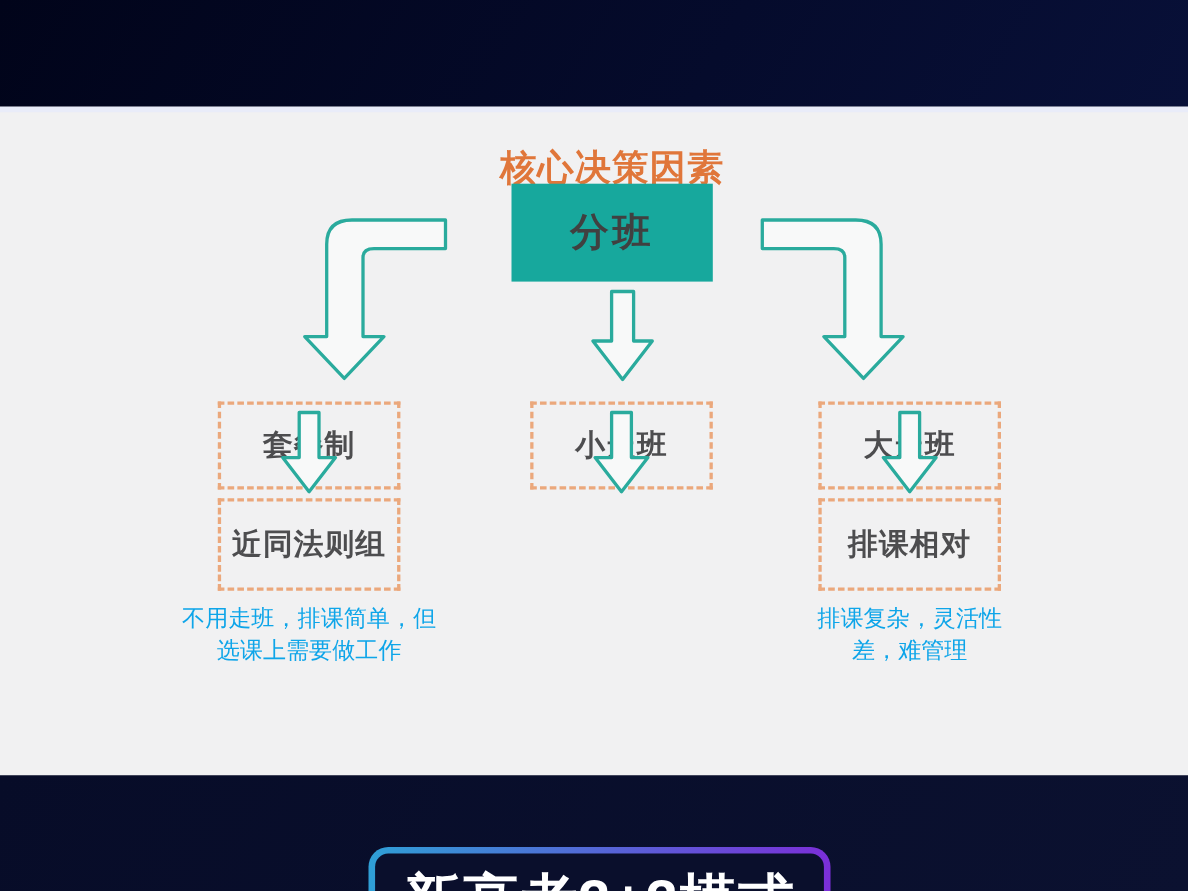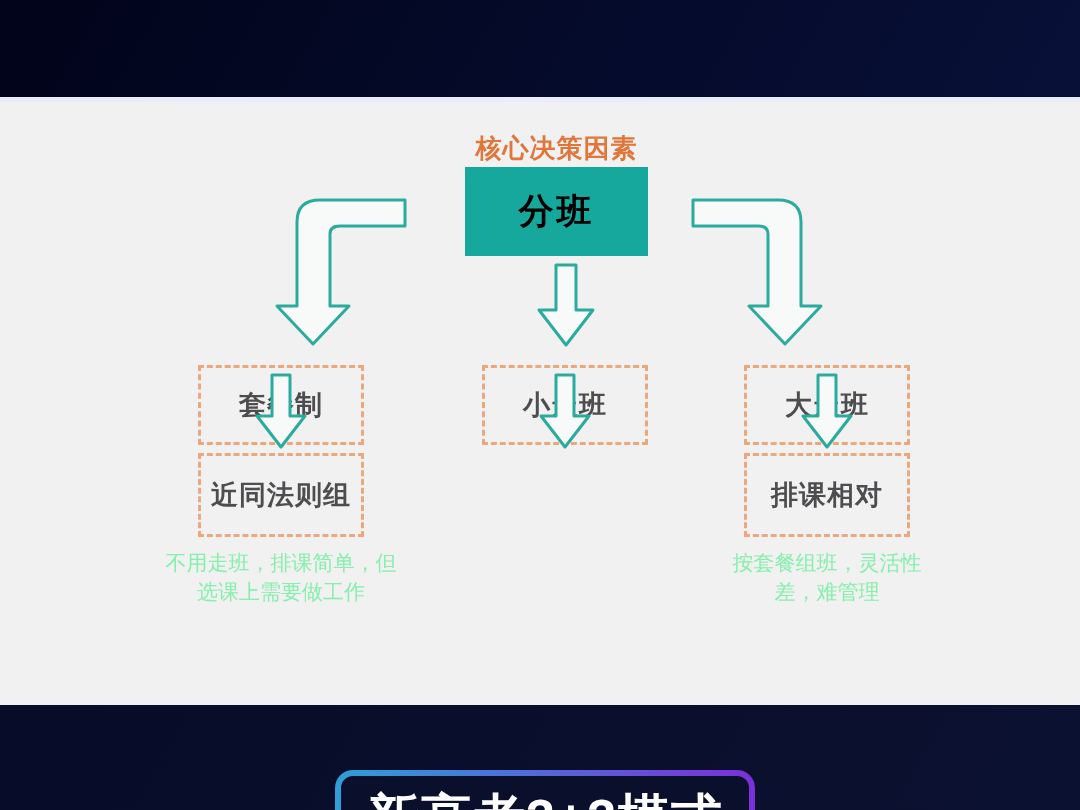--- a/index.html
+++ b/index.html
@@ -17,30 +17,30 @@
     background:var(--panel-bg,#f1f1f2);
     border-top:5px solid #e9ecf9;
     box-sizing:border-box;
   }
   .bottom-band{
     position:absolute;left:0;top:705px;width:1080px;height:105px;
     background:linear-gradient(120deg,#070c28 0%,#0b1130 100%);
   }
   .factor-label{
     position:absolute;left:445px;top:131px;width:223px;
-    text-align:center;font-size:26px;font-weight:600;letter-spacing:1px;
+    text-align:center;font-size:33px;font-weight:600;letter-spacing:1px;
     color:var(--orange,#e0763a);
   }
   .root-node{
     position:absolute;left:465px;top:167px;width:183px;height:89px;
     background:var(--teal,#17a89d);
     display:flex;align-items:center;justify-content:center;
   }
   .root-node span{
-    color:#000000;font-size:35px;font-weight:700;letter-spacing:3px;
+    color:#404040;font-size:35px;font-weight:700;letter-spacing:3px;
   }
   .arrow{position:absolute;}
   .arrow svg{display:block;}
   .arrow path{
     fill:#f8f9f9;
     stroke:var(--teal-outline,#2aab9d);
     stroke-width:3;
     stroke-linejoin:round;
   }
   .arrow-left{left:272px;top:196px;}
@@ -64,21 +64,21 @@
   .method-node{height:84px;margin-top:8px;}
   .dashed-node span{
     font-size:27px;font-weight:700;letter-spacing:1px;
     color:var(--text-dark,#4d4d4f);
     line-height:32px;white-space:pre-line;
   }
   .small-arrow{margin-top:7px;}
   .small-arrow svg{display:block;}
   .note-text{
     margin-top:11px;width:260px;text-align:center;
-    font-size:21px;line-height:29px;color:#86efac;
+    font-size:21px;line-height:29px;color:#0ea5e9;
     white-space:pre-line;
   }
   .mode-banner{
     position:absolute;left:335px;top:770px;width:420px;height:84px;
     border-radius:18px;padding:6px;box-sizing:border-box;
     background:linear-gradient(90deg,var(--banner-border-left,#2f9fd6),var(--banner-border-right,#7b2fd8));
   }
   .mode-banner-inner{
     width:100%;height:100%;border-radius:12px;
     background:#0a0f2c;
@@ -152,21 +152,21 @@
     <span>大走班</span>
   </div>
   <div class="arrow small-arrow">
     <svg width="56" height="78" viewBox="0 0 56 78">
       <path d="M19,3 L37,3 L37,44 L52,44 L28,75 L4,44 L19,44 Z"></path>
     </svg>
   </div>
   <div class="dashed-node method-node">
     <span>排课相对</span>
   </div>
-  <div class="note-text">按套餐组班，灵活性
+  <div class="note-text">排课复杂，灵活性
 差，难管理</div>
 </div>
 
 <div class="bottom-band"></div>
 
 <div class="mode-banner">
   <div class="mode-banner-inner">
     <span>新高考3+3模式</span>
   </div>
 </div>

